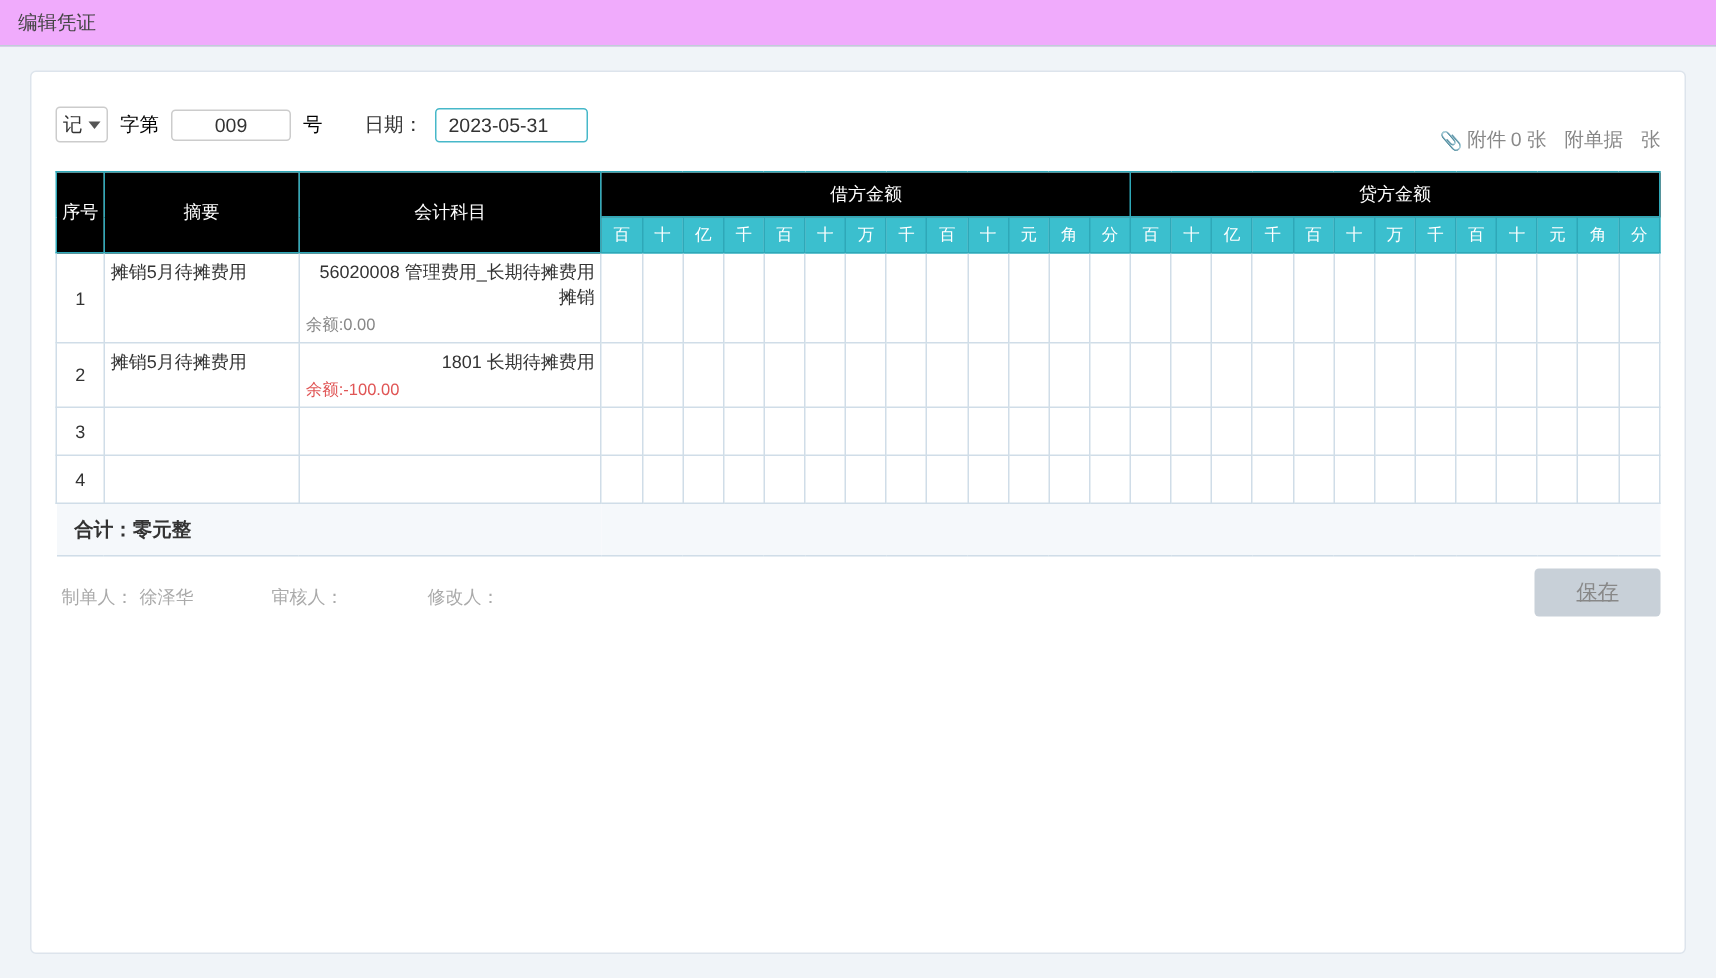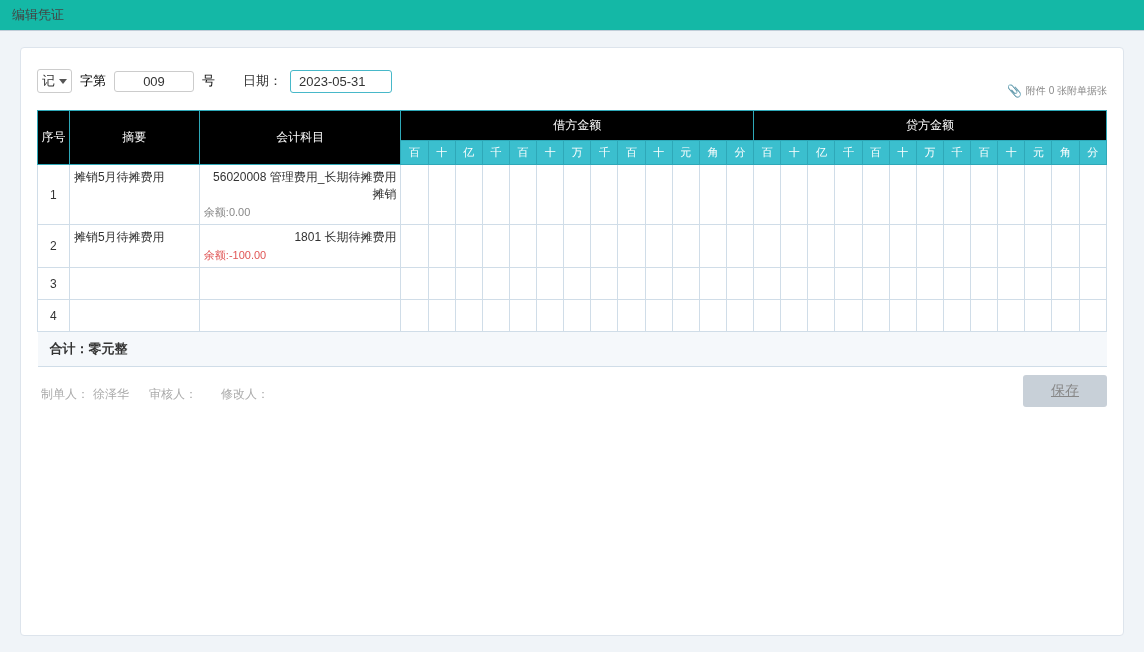--- a/index.html
+++ b/index.html
@@ -11,21 +11,21 @@
     }
     .window {
       width: 1144px;
       height: 652px;
       background: #f0f4f8;
       display: flex;
       flex-direction: column;
       overflow: hidden;
     }
     .title-bar {
-      background: #14b8a6;
+      background: #f0abfc;
       padding: 6px 12px;
       font-size: 13px;
       color: #444;
       border-bottom: 1px solid #c0cdd8;
       flex-shrink: 0;
     }
     .content-area {
       flex: 1;
       padding: 16px 20px;
       overflow: auto;
@@ -104,22 +104,23 @@
       color: #333;
       background: #fff;
       width: 102px;
     }
     .meta-spacer {
       flex: 1;
     }
     .attachment-info {
       display: flex;
       align-items: center;
+      gap: 12px;
       color: #888;
-      font-size: 10px;
+      font-size: 13px;
       margin-top: 20px;
     }
     .attach-link {
       display: flex;
       align-items: center;
       gap: 3px;
       color: #888;
     }
     .single-voucher {
       color: #888;
@@ -173,21 +174,21 @@
       background: #f5f8fb;
       border-top: 1px solid #d0dde8;
       border-bottom: 1px solid #d0dde8;
       padding: 8px 12px;
       font-weight: bold;
       font-size: 13px;
     }
     .footer-row {
       display: flex;
       align-items: center;
-      gap: 20px;
+      gap: 52px;
       padding: 10px 4px 4px 4px;
       color: #aaa;
       font-size: 12px;
     }
     .footer-field {
       display: flex;
       align-items: center;
       gap: 4px;
     }
     .save-btn {

